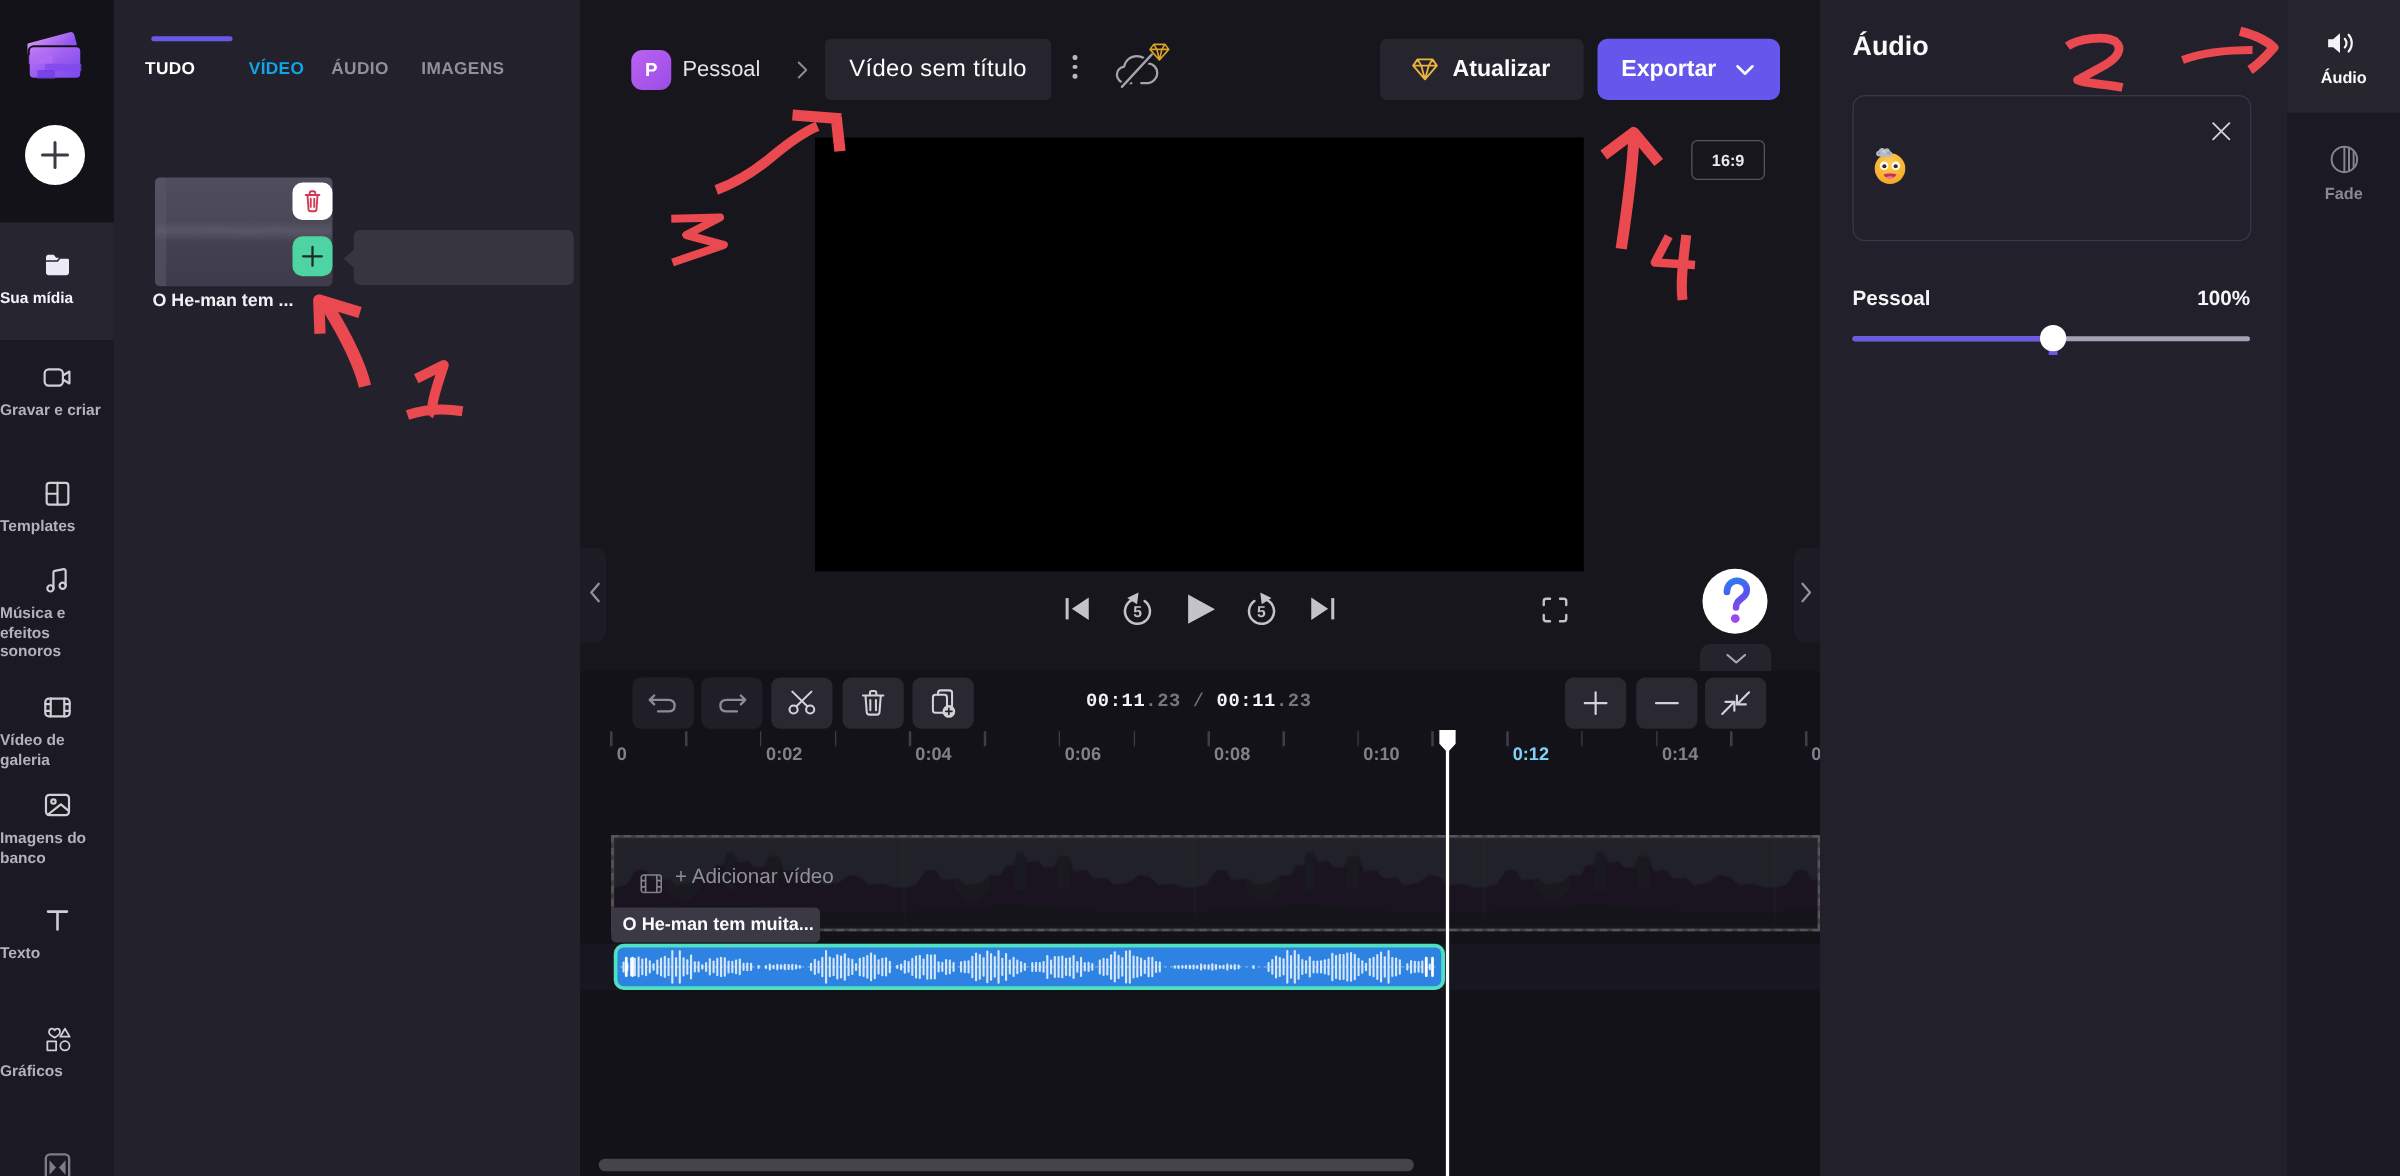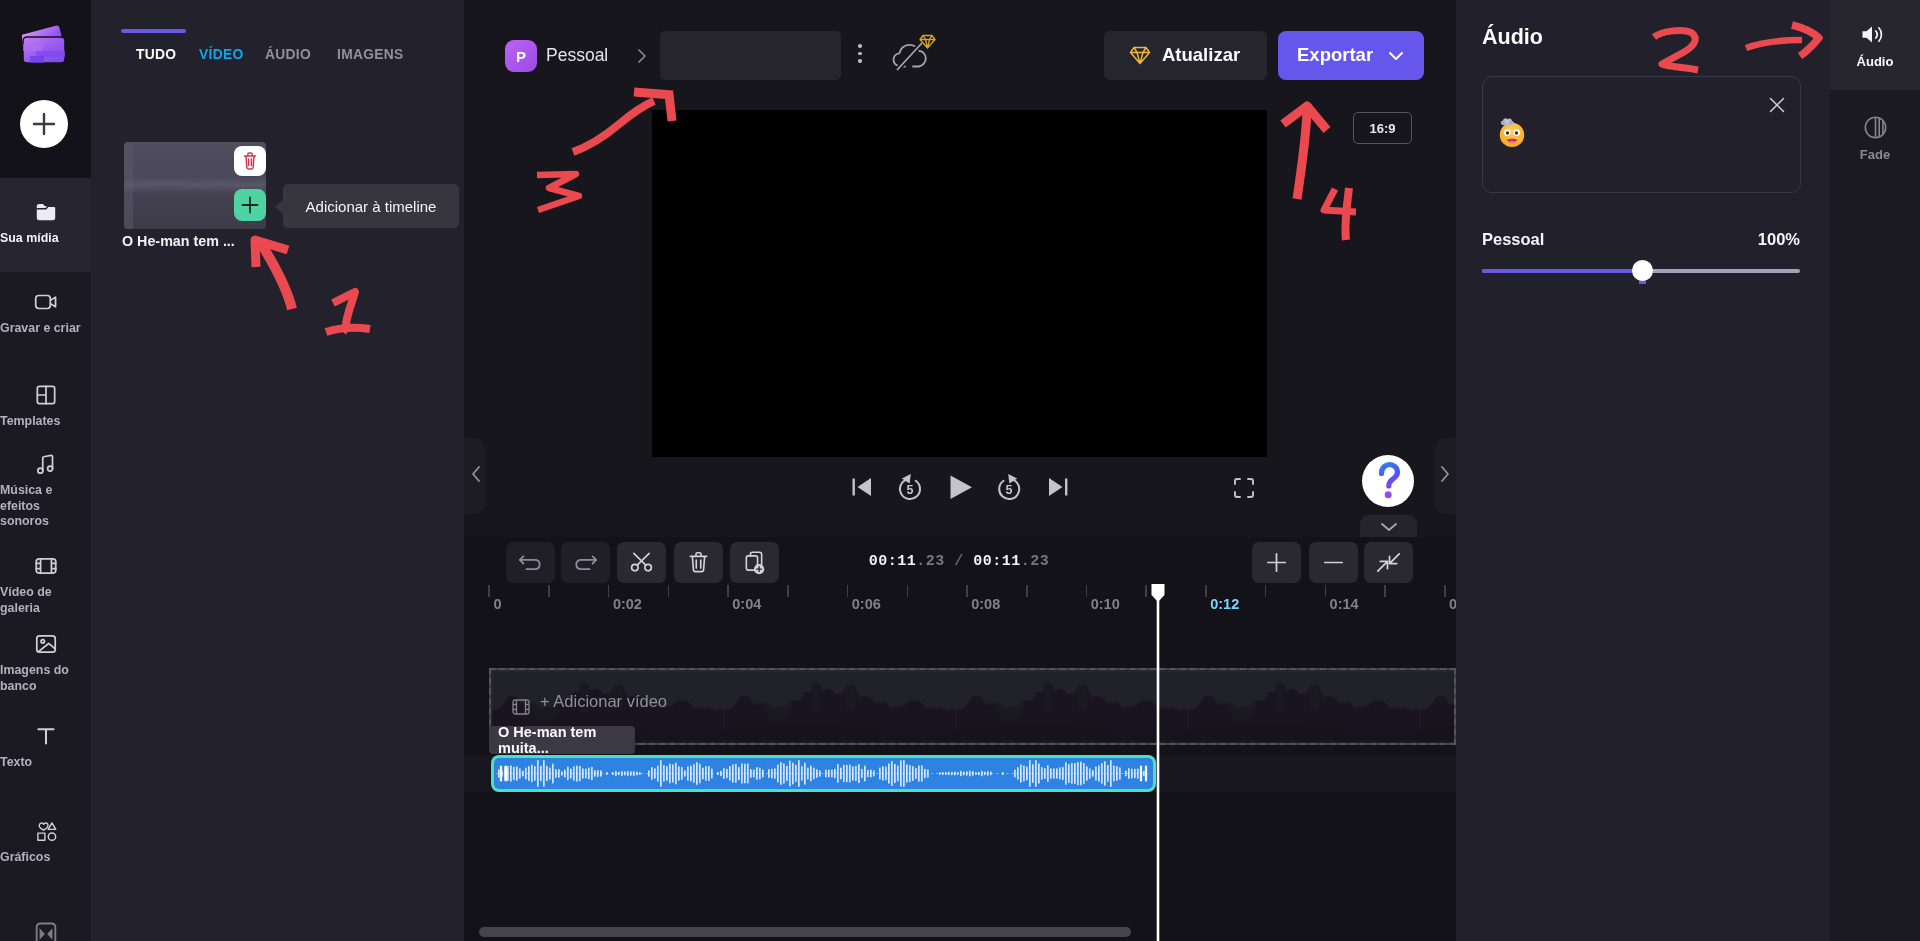--- a/index.html
+++ b/index.html
@@ -115,21 +115,21 @@
   <div class="railitem" style="top:920px;opacity:0.55;">
     <svg width="28" height="28" viewBox="0 0 24 24">
         <rect x="4" y="3" width="16" height="20" rx="3" class="icon"></rect>
         <path d="M6.5 7 L11 12 L6.5 17 Z M17.5 7 L13 12 L17.5 17 Z" fill="#cfcfd6" stroke="none"></path>
       </svg>
   </div>
 
   <div class="abs" style="left:91px;top:0;width:373px;height:941px;background:#23222c;"></div>
 
   <div class="abs" style="left:121px;top:29px;width:65px;height:3.5px;border-radius:2px;background:#6a59e8;"></div>
-  <div class="abs" style="left:136px;top:47px;font-size:13.8px;font-weight:700;color:#ffffff;letter-spacing:0.3px;">TUDO</div>
+  <div class="abs" style="left:116px;top:47px;font-size:13.8px;font-weight:700;color:#ffffff;letter-spacing:0.3px;">TUDO</div>
   <div class="abs" style="left:199px;top:47px;font-size:13.8px;font-weight:700;color:#0ea5e9;letter-spacing:0.3px;text-align:center;">VÍDEO</div>
   <div class="abs" style="left:265px;top:47px;font-size:13.8px;font-weight:700;color:#91909a;letter-spacing:0.3px;">ÁUDIO</div>
   <div class="abs" style="left:337px;top:47px;font-size:13.8px;font-weight:700;color:#91909a;letter-spacing:0.3px;">IMAGENS</div>
 
   <div class="abs" style="left:124px;top:142px;width:142px;height:87px;border-radius:4px;background:linear-gradient(180deg,#504e5e 0%,#4a4857 45%,#434150 60%,#3e3c4a 100%);overflow:hidden;">
     <div class="abs" style="left:0;top:0;width:9px;height:87px;background:#5a5868;opacity:0.55;"></div>
     <svg width="142" height="87" viewBox="0 0 142 87" style="position:absolute;left:0;top:0;">
       <defs>
           <filter id="tblur">
             <feGaussianBlur stdDeviation="1.8"></feGaussianBlur>
@@ -147,31 +147,31 @@
     <path d="M10.5 10 H21.5 M12 10 L12.8 21.5 C12.9 22.3 13.5 23 14.4 23 H17.6 C18.5 23 19.1 22.3 19.2 21.5 L20 10 M13.8 10 V8.4 C13.8 7.6 14.4 7 15.2 7 H16.8 C17.6 7 18.2 7.6 18.2 8.4 V10 M14.6 13 V19.5 M17.4 13 V19.5" stroke="#cf3a50" stroke-width="1.5" fill="none" stroke-linecap="round"></path>
   </svg>
 
   <div class="abs" style="left:234px;top:189px;width:32px;height:32px;border-radius:8px;background:#4ed3a2;"></div>
   <svg class="abs" style="left:234px;top:189px;" width="32" height="32" viewBox="0 0 32 32">
     <path d="M16 8.5 V23.5 M8.5 16 H23.5" stroke="#1e2a29" stroke-width="1.8" stroke-linecap="round"></path>
   </svg>
 
   <div class="abs" style="left:283px;top:184px;width:176px;height:44px;border-radius:5px;background:#37363f;"></div>
   <div class="abs" style="left:275px;top:199px;width:0;height:0;border-top:8px solid transparent;border-bottom:8px solid transparent;border-right:9px solid #37363f;"></div>
-  <div class="abs" style="left:283px;top:184px;width:176px;height:44px;display:flex;align-items:center;justify-content:center;font-size:15px;color:#f4f4f6;">Adicionar à timeline</div>
 
   <div class="abs" style="left:122px;top:233px;font-size:14.3px;font-weight:700;color:#f2f1f6;">O He-man tem ...</div>
 
   <div class="abs" style="left:505px;top:40px;width:32px;height:32px;border-radius:9px;background:linear-gradient(135deg,#bb63f2,#9c4be6);"></div>
   <div class="abs" style="left:505px;top:40px;width:32px;height:32px;display:flex;align-items:center;justify-content:center;font-size:15px;font-weight:700;color:#fff;">P</div>
   <div class="abs" style="left:546px;top:45px;font-size:17.5px;color:#e4e3e9;">Pessoal</div>
   <svg class="abs" style="left:633px;top:46px;" width="18" height="20" viewBox="0 0 18 20">
       <path d="M6 4 L12 10 L6 16" stroke="#8d8c95" stroke-width="1.6" fill="none" stroke-linecap="round" stroke-linejoin="round"></path>
     </svg>
   <div class="abs" style="left:660px;top:31px;width:181px;height:49px;border-radius:5px;background:#26252e;"></div>
+  <div class="abs" style="left:660px;top:31px;width:181px;height:49px;display:flex;align-items:center;justify-content:center;font-size:19px;letter-spacing:0.3px;color:#fdfdfe;">Vídeo sem título</div>
   <div class="abs" style="left:858px;top:44px;width:4px;height:26px;">
     <div style="width:3.5px;height:3.5px;border-radius:50%;background:#b9b8c0;margin-bottom:4px;"></div>
     <div style="width:3.5px;height:3.5px;border-radius:50%;background:#b9b8c0;margin-bottom:4px;"></div>
     <div style="width:3.5px;height:3.5px;border-radius:50%;background:#b9b8c0;"></div>
   </div>
 
   <svg class="abs" style="left:891px;top:39px;" width="40" height="32" viewBox="0 0 40 32">
     <path d="M14 27.5 H9.5 C5.5 27.5 2.5 24.3 2.5 20.8 C2.5 17.3 5 14.6 8.3 14.3 C9.2 9.4 13.4 5.8 18.4 5.8 C22.5 5.8 26 8.2 27.6 11.7 C31.6 12 34.8 15.3 34.8 19.3 C34.8 23.2 31.8 26.8 27.8 27.5 H22" stroke="#a5a4ad" stroke-width="1.8" fill="none" stroke-linecap="round" stroke-linejoin="round"></path>
     <path d="M6.5 30.5 L30.5 4.5" stroke="#17161d" stroke-width="5.5" stroke-linecap="round"></path>
     <path d="M6.5 30.5 L30.5 4.5" stroke="#a5a4ad" stroke-width="1.8" stroke-linecap="round"></path>
@@ -344,21 +344,21 @@
       </g>
       <rect x="0" y="0" width="965" height="73" fill="#0d0c11" opacity="0.17"></rect>
     </svg>
     <svg style="position:absolute;left:21px;top:29px;" width="18" height="16" viewBox="0 0 18 16">
         <rect x="1" y="1" width="16" height="14" rx="2" stroke="#84838c" stroke-width="1.3" fill="none"></rect>
         <path d="M4.5 1 V15 M13.5 1 V15 M1 5.5 H4.5 M1 10.5 H4.5 M13.5 5.5 H17 M13.5 10.5 H17" stroke="#84838c" stroke-width="1.3"></path>
       </svg>
     <div style="position:absolute;left:49px;top:22px;font-size:16.5px;color:#90909a;">+ Adicionar vídeo</div>
   </div>
 
-  <div class="abs" style="left:489px;top:726px;width:146px;height:28px;background:#3b3a44;border-radius:4px;display:flex;align-items:center;font-size:14.5px;font-weight:700;color:#fbfbfd;padding-left:9px;">O He-man tem muita...</div>
+  <div class="abs" style="left:489px;top:726px;width:167px;height:28px;background:#3b3a44;border-radius:4px;display:flex;align-items:center;font-size:14.5px;font-weight:700;color:#fbfbfd;padding-left:9px;">O He-man tem muita...</div>
 
   <div class="abs" style="left:464px;top:755px;width:992px;height:37px;background:#181720;"></div>
 
   <div class="abs" style="left:491px;top:755px;width:665px;height:37px;border-radius:8px;background:#4fe0c2;"></div>
   <div class="abs" style="left:494px;top:758px;width:659px;height:31px;border-radius:5px;background:#2e82e2;overflow:hidden;">
     <svg id="wave" width="659" height="31" viewBox="0 0 659 31" style="position:absolute;left:0;top:0;">
         <line x1="2" y1="15.5" x2="657" y2="15.5" stroke="rgba(255,255,255,0.38)" stroke-width="1" stroke-dasharray="2.5 2.5"></line>
         <rect x="4" y="11.2" width="1.7" height="8.7" rx="0.8" fill="rgba(255,255,255,0.8)"></rect>
         <rect x="7" y="12.0" width="1.7" height="7.0" rx="0.8" fill="rgba(255,255,255,0.8)"></rect>
         <rect x="10" y="8.0" width="1.7" height="15.0" rx="0.8" fill="rgba(255,255,255,0.8)"></rect>

